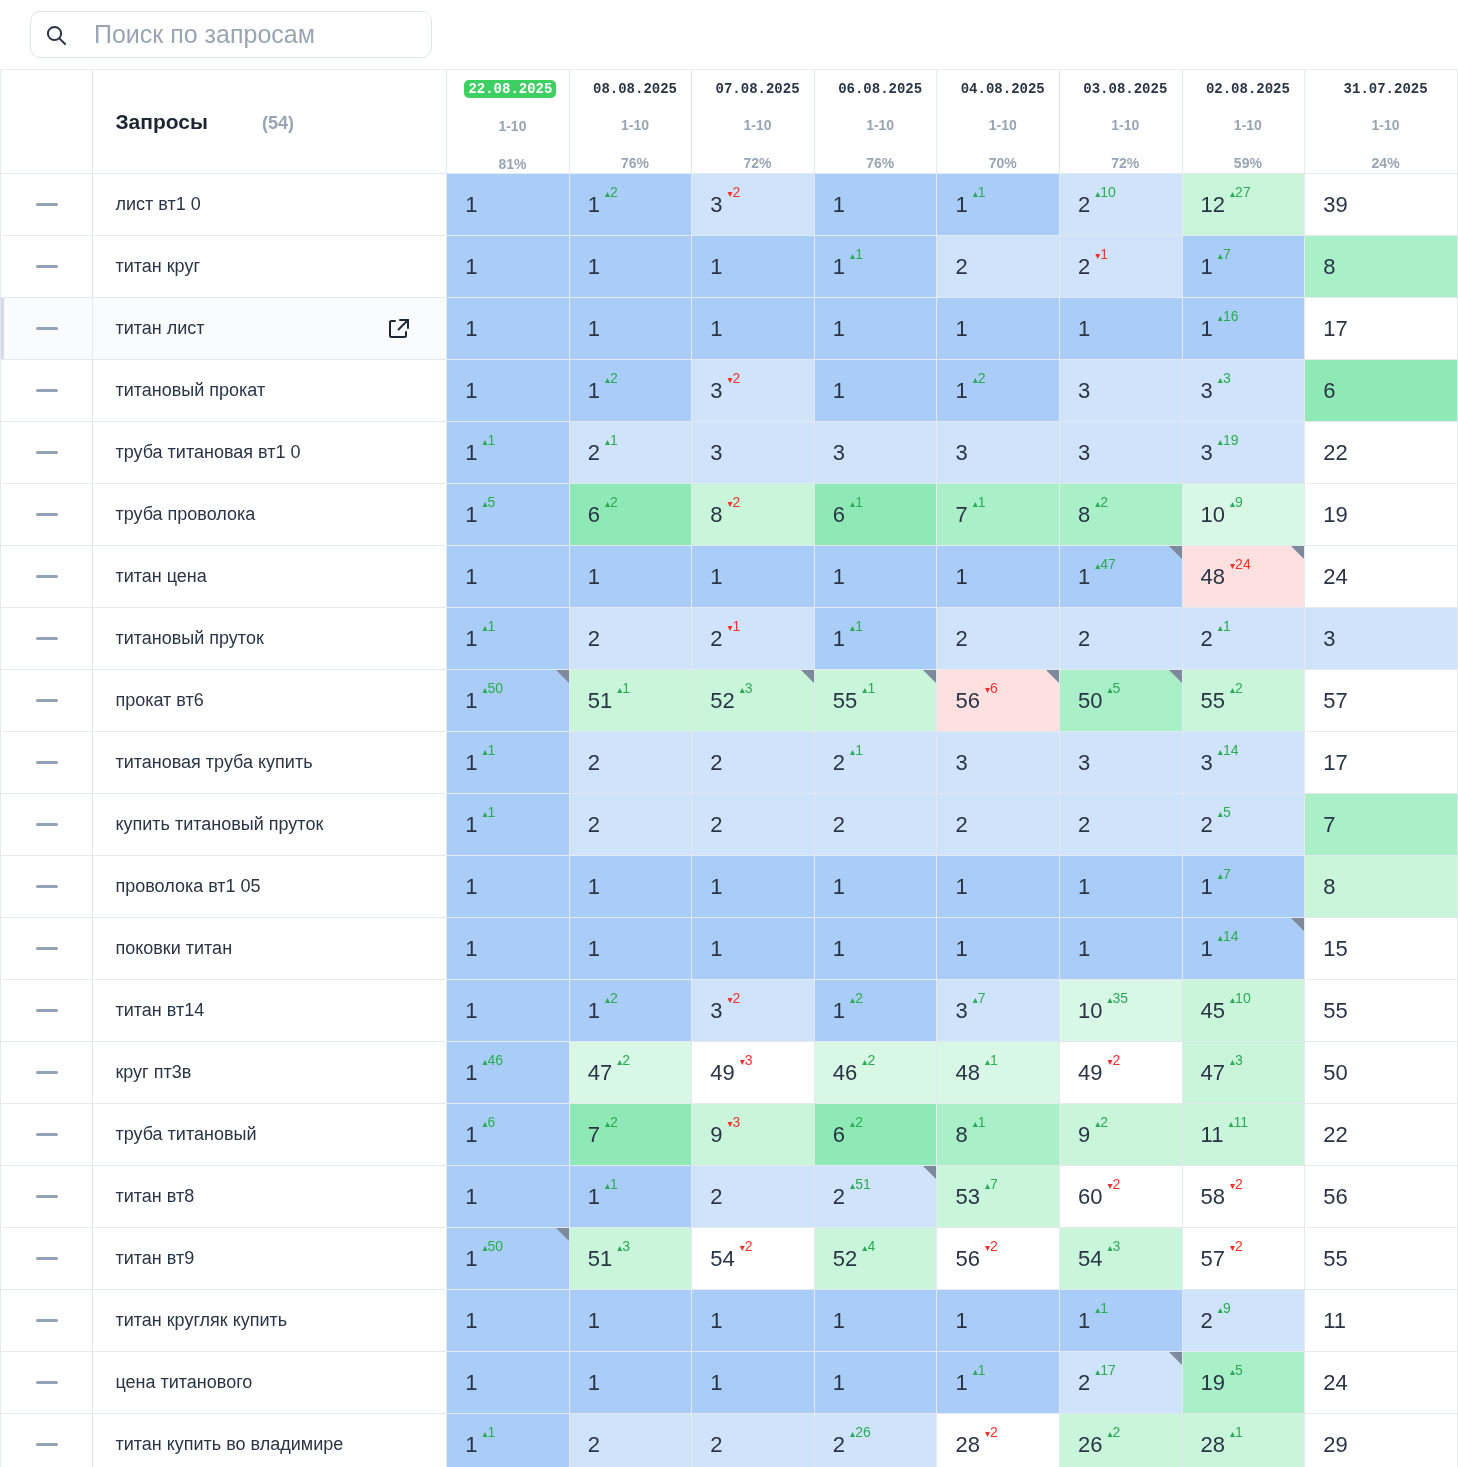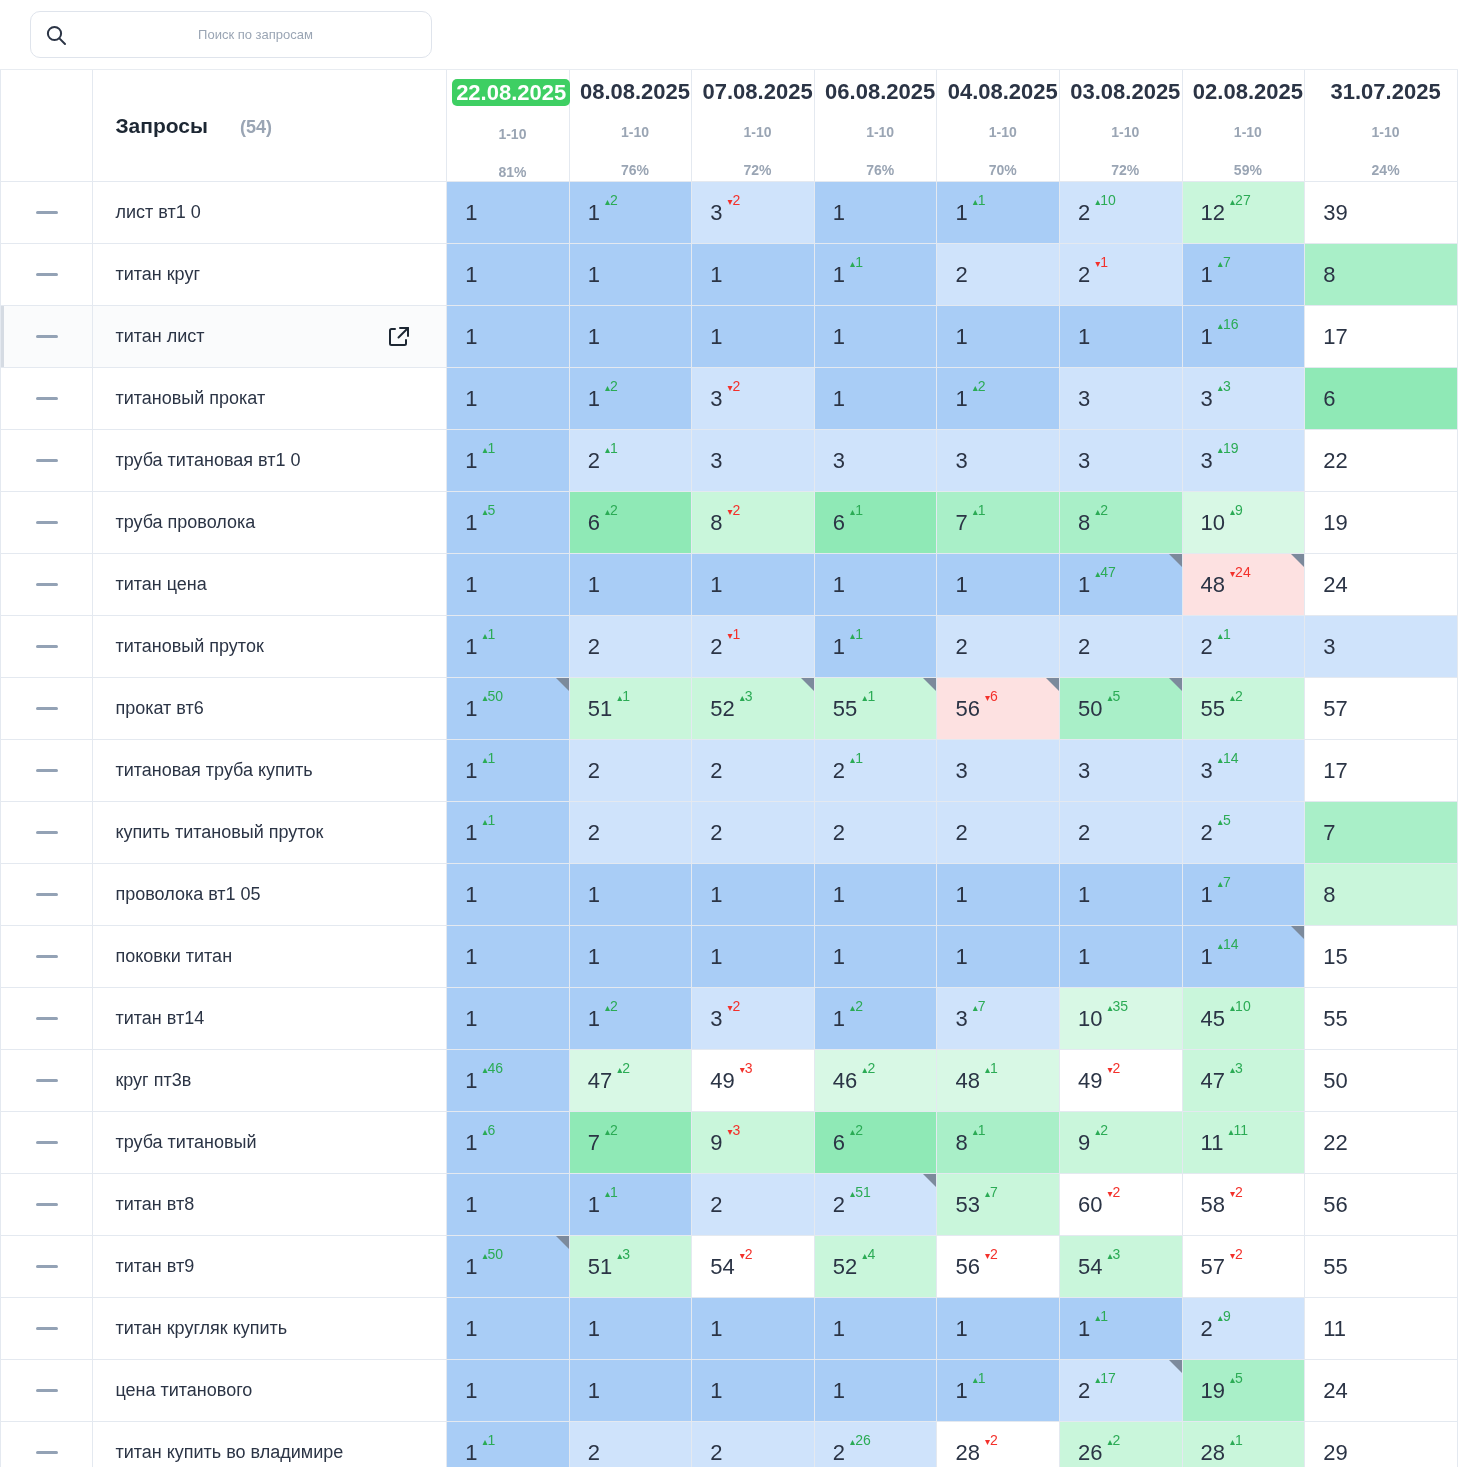--- a/index.html
+++ b/index.html
@@ -28,27 +28,26 @@
     border-radius: 10px;
     display: flex;
     align-items: center;
     padding: 0 14px;
     background: #fff;
   }
   .searchbox svg { flex: 0 0 auto; display: block; }
   .searchbox input {
     border: 0;
     outline: none;
-    font-size: 13px;
+    font-size: 25px;
     font-family: inherit;
     color: #2b3445;
     margin-left: 27px;
     width: 100%;
     background: transparent;
-    text-align: center;
   }
   .searchbox input::placeholder { color: #9aa5b4; }
 
   
   table.grid {
     border-collapse: collapse;
     table-layout: fixed;
     width: 1458px;
   }
   table.grid col.c-toggle { width: 92px; }
@@ -61,31 +60,33 @@
     border-top: 0;
     background: #fff;
     vertical-align: top;
     padding: 0;
     height: 72px;
   }
   th.h-toggle, th.h-query { vertical-align: middle; }
   .qhead {
     display: flex;
     align-items: baseline;
+    gap: 22px;
     padding-left: 22px;
   }
   .qhead .qtitle { font-size: 21px; font-weight: bold; color: #1d2733; }
   .qhead .qcount { font-size: 18px; color: #9aa5b4; margin-left: 32px; }
 
   .dhead { padding: 9px 0 0 9px; }
   .dhead .dlabel {
-    font-size: 22px;
+    font-size: 14px;
     color: #2b3445;
     line-height: 1.15;
     display: inline-block;
+    font-family: Liberation Mono, monospace;
   }
   .dhead.active .dlabel {
     background: #3ecf63;
     color: #fff;
     border-radius: 5px;
     padding: 1px 4px;
     margin-left: -4px;
   }
   .dhead .dsub {
     font-size: 14px;

